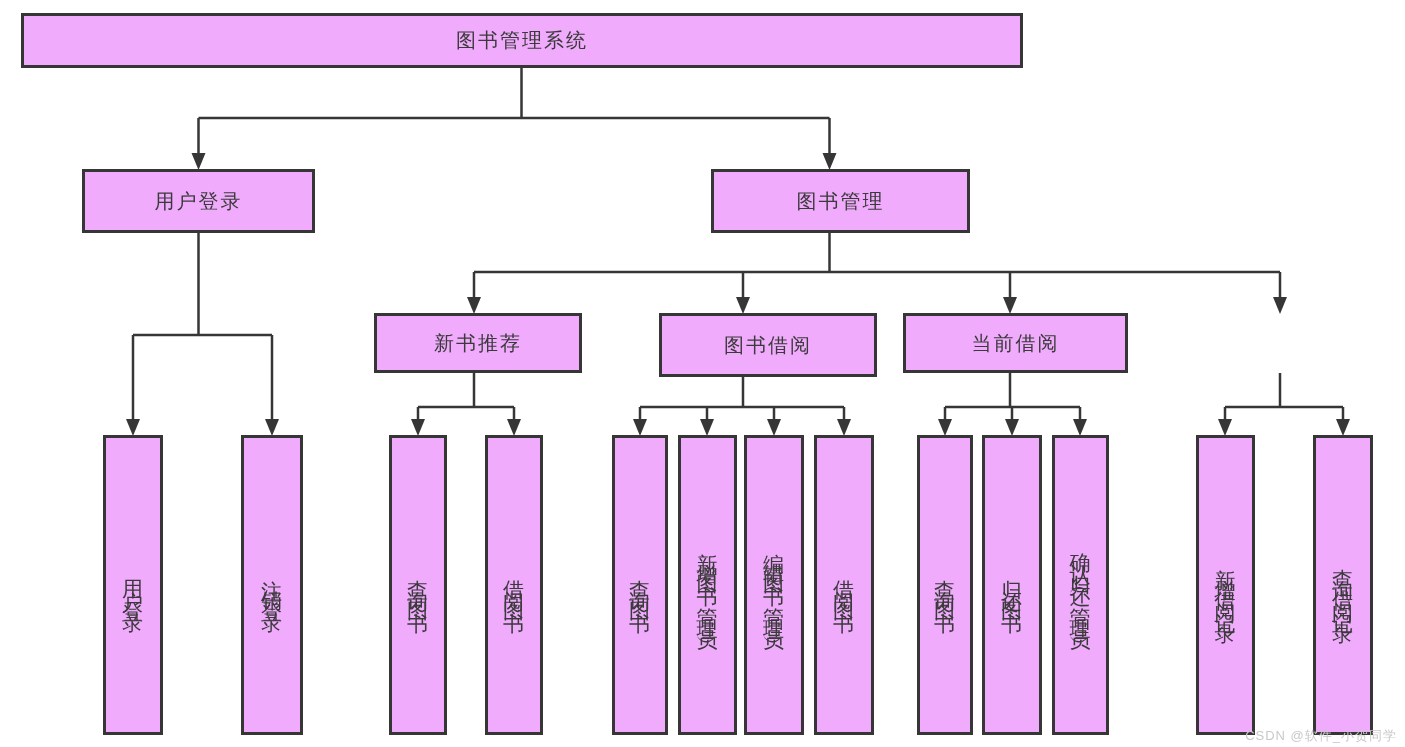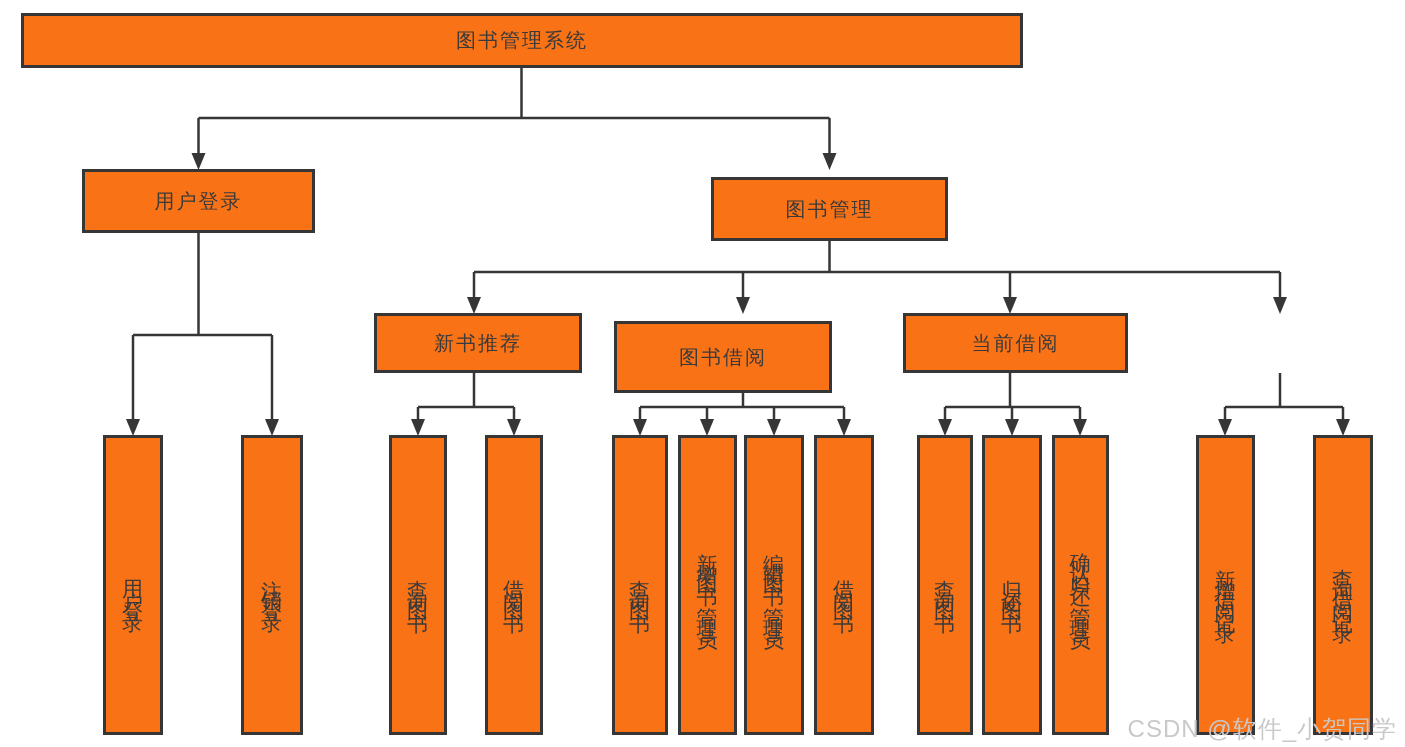--- a/index.html
+++ b/index.html
@@ -7,42 +7,42 @@
     position: relative;
     width: 1405px;
     height: 747px;
     background: #ffffff;
     font-family: "Liberation Sans", "DejaVu Sans", sans-serif;
     overflow: hidden;
   }
   #wires { position: absolute; left: 0; top: 0; }
   .box {
     position: absolute;
-    background: #f97316;
+    background: #f0abfc;
     border: 3px solid #363636;
     box-sizing: border-box;
     display: flex;
     align-items: center;
     justify-content: center;
     color: #3a3a3a;
     z-index: 2;
   }
   .h-box { font-size: 20px; letter-spacing: 2px; white-space: nowrap; }
   .v-box {
     writing-mode: vertical-rl;
     text-orientation: mixed;
     font-size: 21px;
     letter-spacing: 11px;
     line-height: 1;
   }
   .watermark {
     position: absolute;
     right: 8px;
     bottom: 2px;
-    font-size: 24px;
+    font-size: 13px;
     letter-spacing: 1px;
     color: #c9c9c9;
     z-index: 3;
     white-space: nowrap;
   }
 </style>
 </head>
 <body>
 
 <div id="canvas">
@@ -112,24 +112,24 @@
       <polygon points="1005,419 1019,419 1012,436"></polygon>
       <polygon points="1073,419 1087,419 1080,436"></polygon>
       <polygon points="1218,419 1232,419 1225,436"></polygon>
       <polygon points="1336,419 1350,419 1343,436"></polygon>
     </g>
   </svg>
 
   <div class="box h-box" style="left:21px; top:13px; width:1002px; height:55px;">图书管理系统</div>
 
   <div class="box h-box" style="left:82px; top:169px; width:233px; height:64px;">用户登录</div>
-  <div class="box h-box" style="left:711px; top:169px; width:237px; height:64px;margin-top:8px;">图书管理</div>
+  <div class="box h-box" style="left:711px; top:169px; width:259px; height:64px;">图书管理</div>
 
   <div class="box h-box" style="left:362px; top:313px; width:208px; height:60px;margin-left:12px;">新书推荐</div>
-  <div class="box h-box" style="left:614px; top:313px; width:218px; height:72px;margin-top:8px;">图书借阅</div>
+  <div class="box h-box" style="left:659px; top:313px; width:218px; height:64px;">图书借阅</div>
   <div class="box h-box" style="left:903px; top:313px; width:225px; height:60px;">当前借阅</div>
 
   <div class="box v-box" style="left:103px; top:435px; width:60px; height:300px;">用户登录</div>
   <div class="box v-box" style="left:241px; top:435px; width:62px; height:300px;">注销登录</div>
 
   <div class="box v-box" style="left:389px; top:435px; width:58px; height:300px;">查询图书</div>
   <div class="box v-box" style="left:485px; top:435px; width:58px; height:300px;">借阅图书</div>
 
   <div class="box v-box" style="left:612px; top:435px; width:56px; height:300px;">查询图书</div>
   <div class="box v-box" style="left:678px; top:435px; width:59px; height:300px;">新增图书（管理员）</div>

